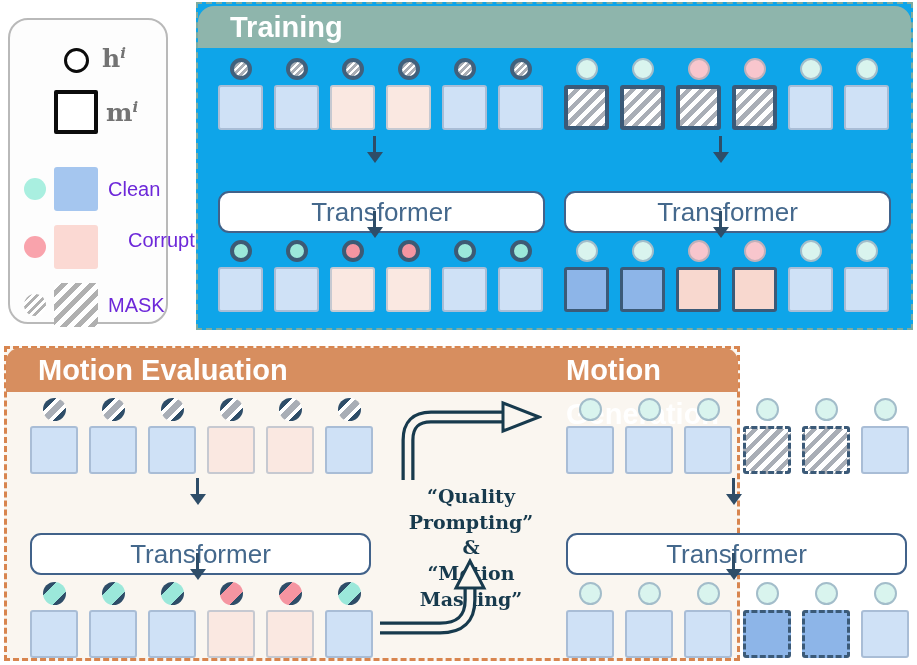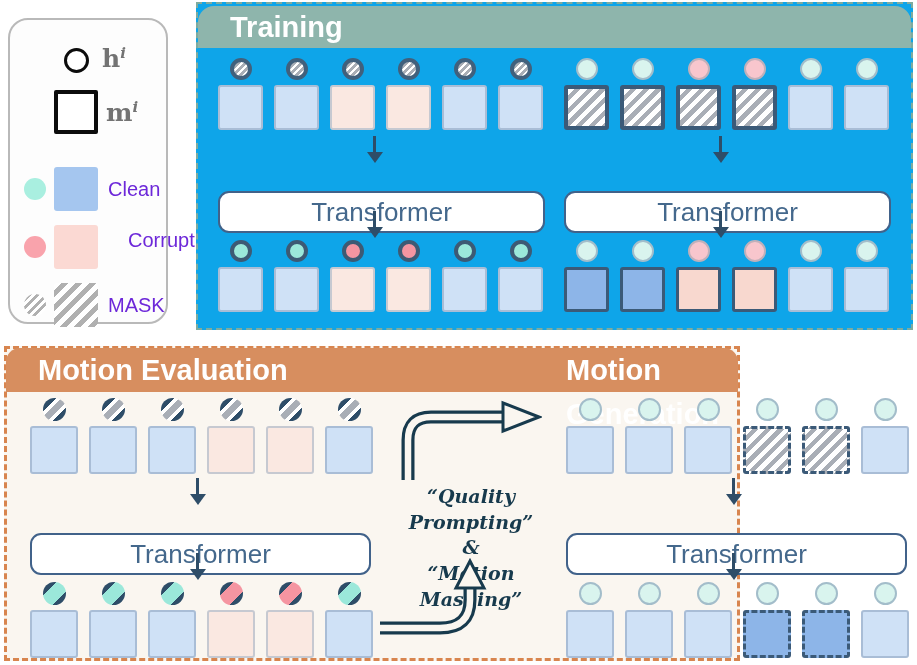--- a/index.html
+++ b/index.html
@@ -66,21 +66,21 @@
 
   
   .tf{position:absolute;height:42px;background:#ffffff;border:2.5px solid #41628a;border-radius:11px;
       display:flex;align-items:center;justify-content:center;font-size:26px;color:#44688c;box-sizing:border-box;margin-top:26px;}
   .darr{position:absolute;width:3px;height:16px;background:#2e4d68;}
   .darr::after{content:"";position:absolute;top:100%;left:50%;transform:translateX(-50%);
                border:8px solid transparent;border-top:11px solid #2e4d68;border-bottom:0;}
 
   
   .annot{position:absolute;left:374px;top:138px;width:186px;text-align:center;
-         font-family:"DejaVu Serif",serif;font-style:italic;font-weight:600;
+         font-family:"DejaVu Serif",serif;font-weight:600;
          font-size:19px;line-height:1.35;color:#173a4d;}
   .curve{position:absolute;}
 </style>
 </head>
 <body>
 
 <div class="canvas">
 
   <div class="legend">
     <div class="abs sym-circle"></div>

